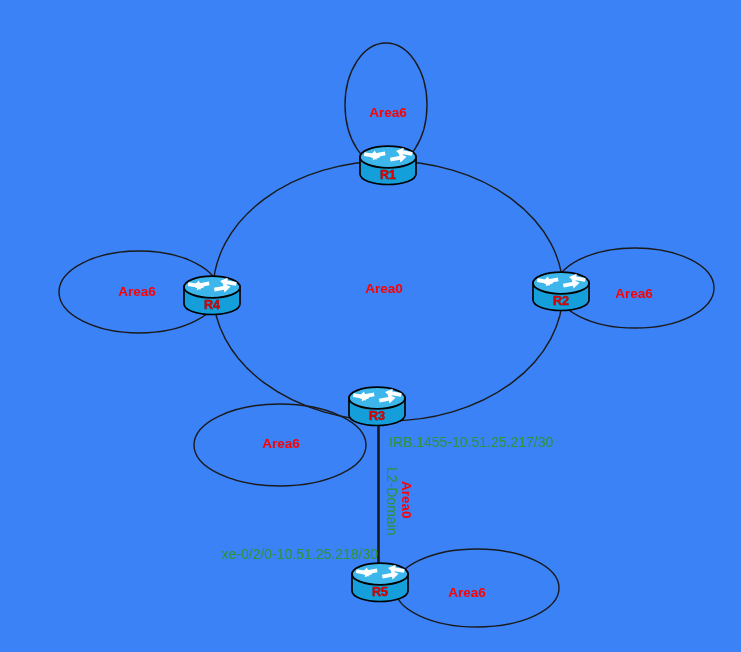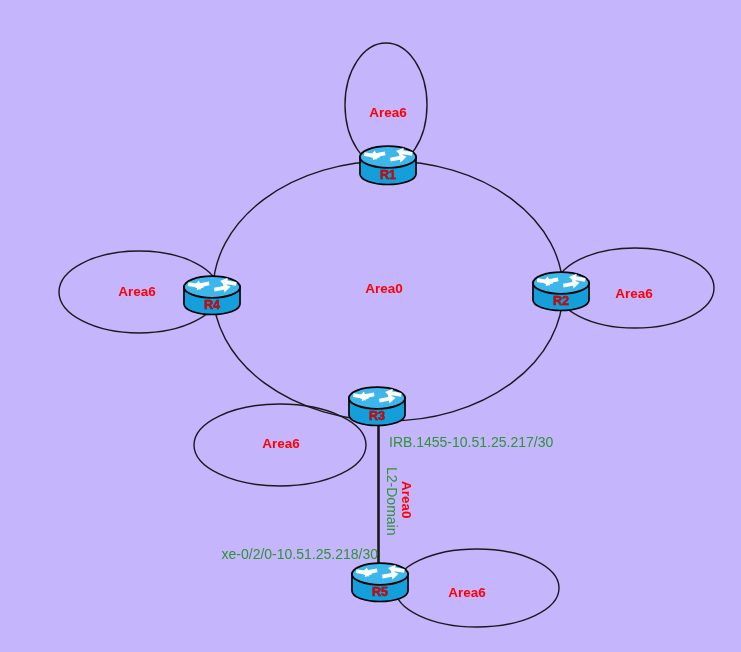--- a/index.html
+++ b/index.html
@@ -5,21 +5,21 @@
   html, body {
     margin: 0;
     padding: 0;
     background: #ffffff;
     font-family: "Liberation Sans", sans-serif;
   }
   .canvas {
     position: relative;
     width: 741px;
     height: 652px;
-    background: #c4b5fd;
+    background: #3b82f6;
     overflow: hidden;
   }
   svg { display: block; }
 
   .area-ellipse {
     fill: none;
     stroke: var(--outline, #1a1a1a);
     stroke-width: 1.4;
   }
   .link-line {

